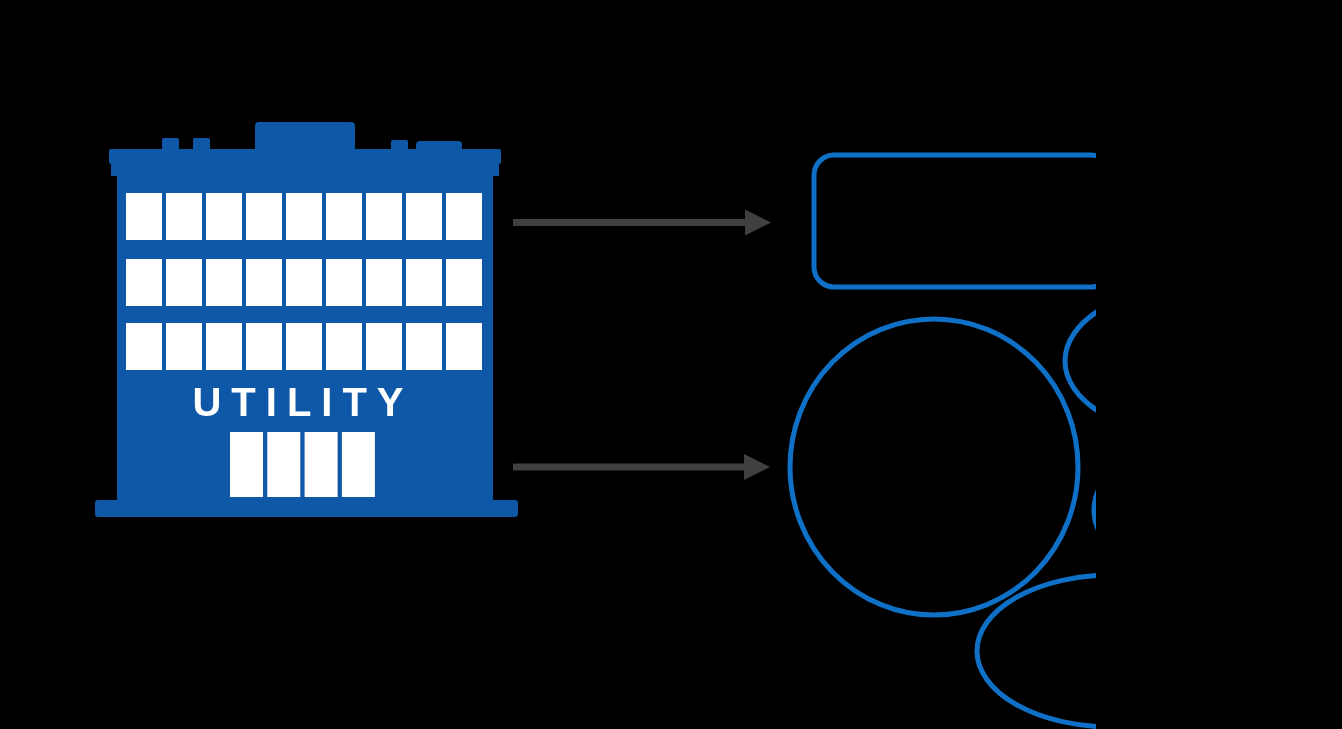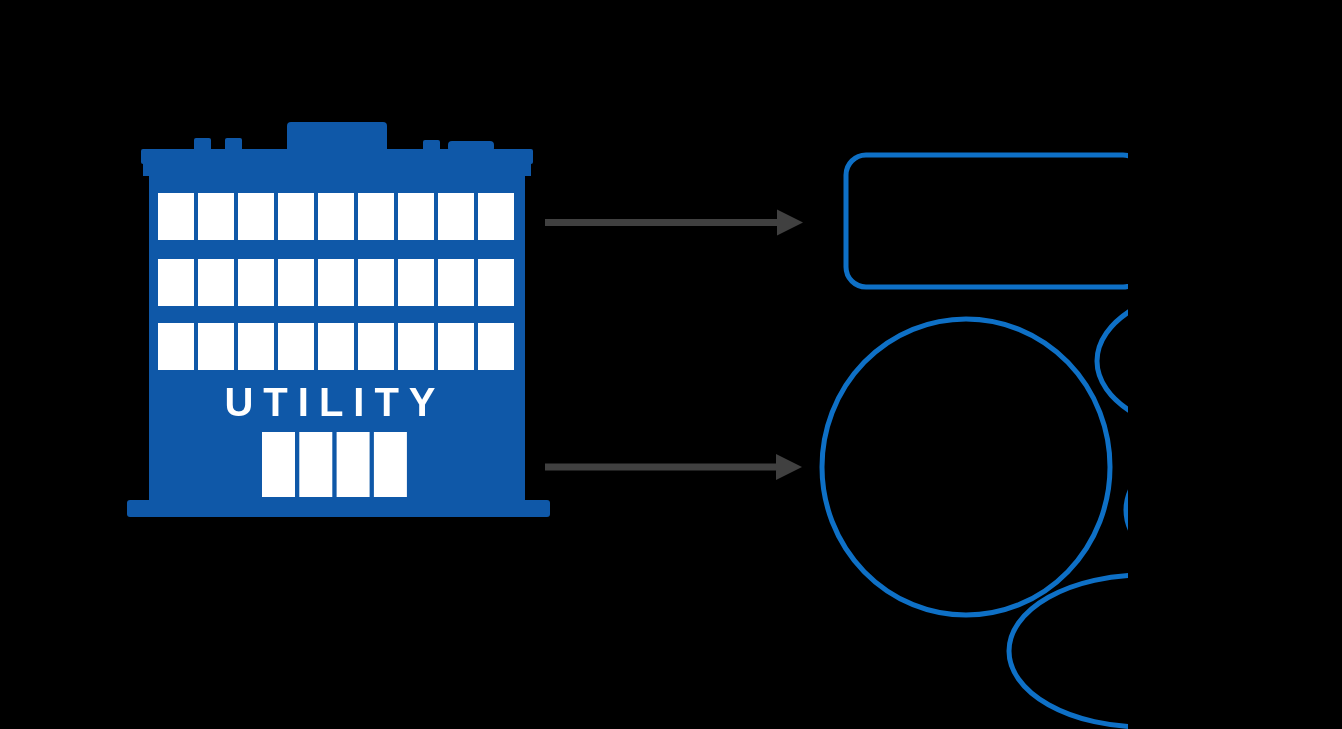--- a/index.html
+++ b/index.html
@@ -6,21 +6,20 @@
     margin: 0;
     padding: 0;
     background: #000000;
   }
   .canvas {
     position: relative;
     width: 1096px;
     height: 729px;
     background: #000000;
     overflow: hidden;
-    padding-left: 32px;
   }
   .canvas svg {
     display: block;
     width: 1342px;
     height: 729px;
   }
   .building-label {
     font-family: "Liberation Sans", "DejaVu Sans", sans-serif;
     font-weight: bold;
     font-size: 40px;

